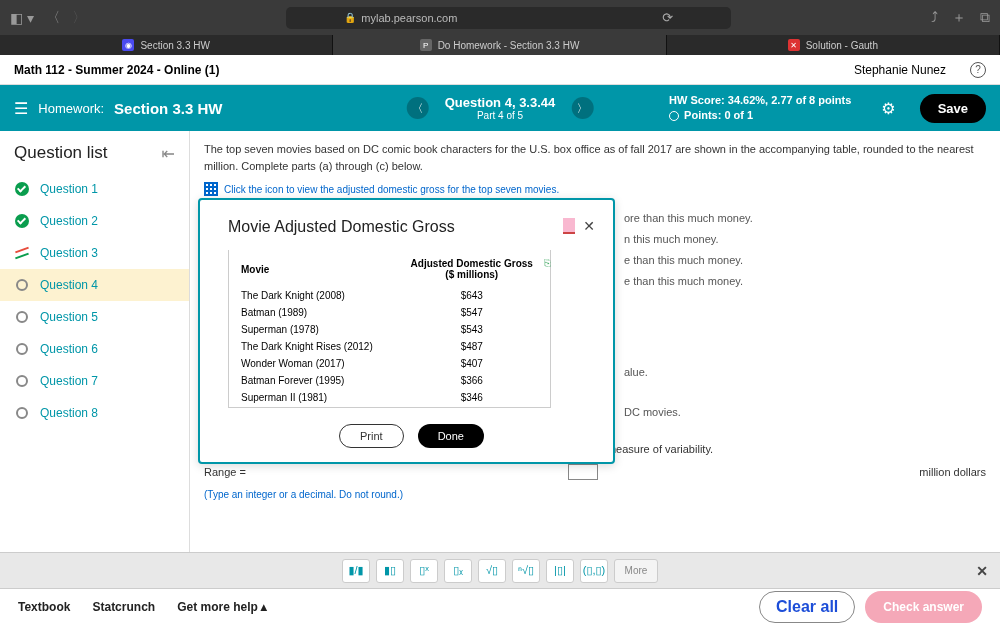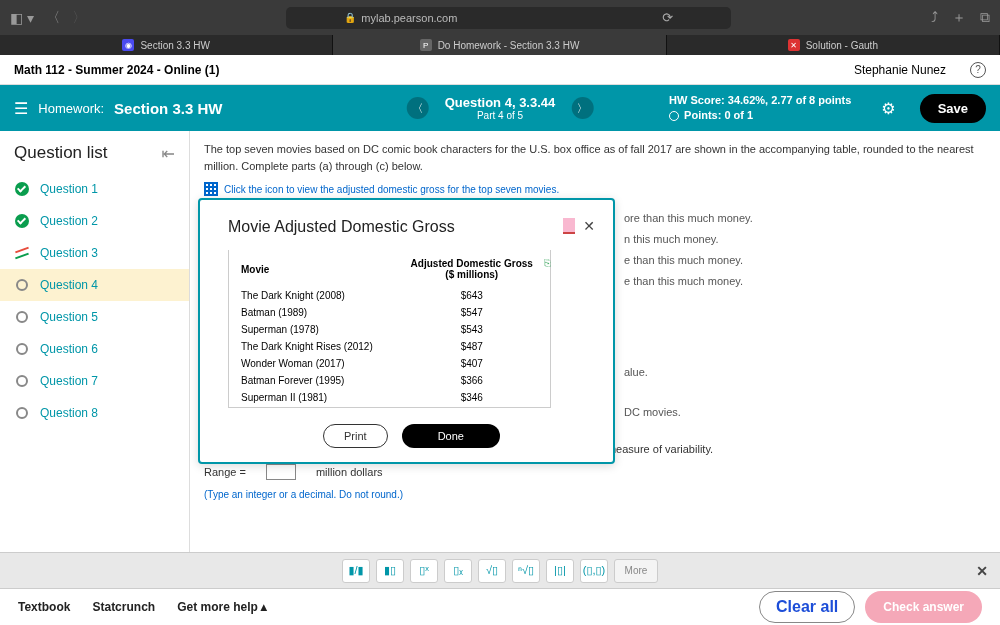--- a/index.html
+++ b/index.html
@@ -61,40 +61,40 @@
 .ic-partial::after { content:''; position:absolute; width:14px; height:2px; background:#0a9d4e; top:9px; transform:rotate(-20deg);}
 .ic-open { width:12px; height:12px; border:2px solid #888; border-radius:50%;}
 
 .content { flex:1; overflow:auto; padding: 10px 14px; font-size: 11px; color:#333; position:relative;}
 .content p { line-height:1.5; margin-bottom:6px;}
 .table-link { display:flex; align-items:center; gap:6px; color:#0066cc; font-size:10px; margin: 8px 0 12px 0;}
 .table-ic { width:14px; height:14px; border:1px solid #0066cc; display:grid; grid-template-columns:1fr 1fr 1fr; grid-template-rows:1fr 1fr 1fr;}
 .table-ic span{ border:0.5px solid #0066cc;}
 .partial-text { color:#555; line-height:1.9; margin-left:420px;}
 .sub-q { margin-top: 18px;}
-.ans-line { display:flex; align-items:center; gap:20px; margin-top:4px;}
+.ans-line { display:flex; align-items:center; gap:20px; margin-top:4px;justify-content:space-between;}
 .ans-box { width:30px; height:16px; border:1px solid #888; }
 .instr { color:#0066cc; font-size:10px; margin-top:9px;}
 
 
 .modal { position:absolute; left:198px; top:198px; width:417px; background:#fff; border:2px solid #0096a8; border-radius:4px; padding: 18px 18px 14px 28px; box-shadow:0 2px 10px rgba(0,0,0,0.15); z-index: 50;}
 .modal-header { display:flex; justify-content:space-between; align-items:flex-start;}
 .modal-title { font-size: 16px; color:#222; margin-bottom: 14px; }
 .close-controls { display:flex; gap:8px; align-items:center;}
 .pink-sq {width:12px; height:16px; background:#f9b8d0; border-bottom: 2px solid #c44;}
 .close-x { font-size:14px; color:#444; cursor:pointer;}
 .modal-table { border:1px solid #ccc; border-top:none; width:88%; margin-bottom: 16px; font-size:10px;}
 .modal-table th { padding: 6px 10px; text-align:left; font-weight:bold;}
 .modal-table th:nth-child(2){ text-align:center;}
 .modal-table td { padding: 2px 10px;}
 .modal-table td:nth-child(2){ text-align:center;}
 .copy-ic { position:absolute; right: 62px; top: 58px; font-size:9px; color:#4a6;}
 .modal-btns { display:flex; justify-content:center; gap:14px; margin-top:8px;}
 .btn-print { border:1px solid #333; background:#fff; color:#333; border-radius:14px; padding:5px 20px; font-size:11px;}
-.btn-done { border:none; background:#000; color:#fff; border-radius:14px; padding:5px 36px; font-size:11px;}
+.btn-done { border:none; background:#000; color:#fff; border-radius:14px; padding:5px 20px; font-size:11px;}
 
 
 .tool-bar { height:36px; background:#e8e8e8; border-top:1px solid #ccc; display:flex; align-items:center; justify-content:center; gap:6px; position:relative;}
 .tool-btn { width:28px; height:24px; background:#fff; border:1px solid #ccc; border-radius:3px; display:flex; align-items:center; justify-content:center; font-size:11px; color:#0096a8;}
 .more-btn { width:44px; height:24px; background:#f4f4f4; border:1px solid #ccc; border-radius:3px; font-size:10px; color:#888; display:flex; align-items:center; justify-content:center;}
 .tb-close { position:absolute; right:12px; font-size:14px; color:#444; font-weight:bold;}
 
 
 .footer { height:37px; background:#fff; border-top:1px solid #ccc; display:flex; align-items:center; padding:0 18px; gap:22px; font-size:12px;}
 .footer-link { font-weight:bold; color:#222;}

